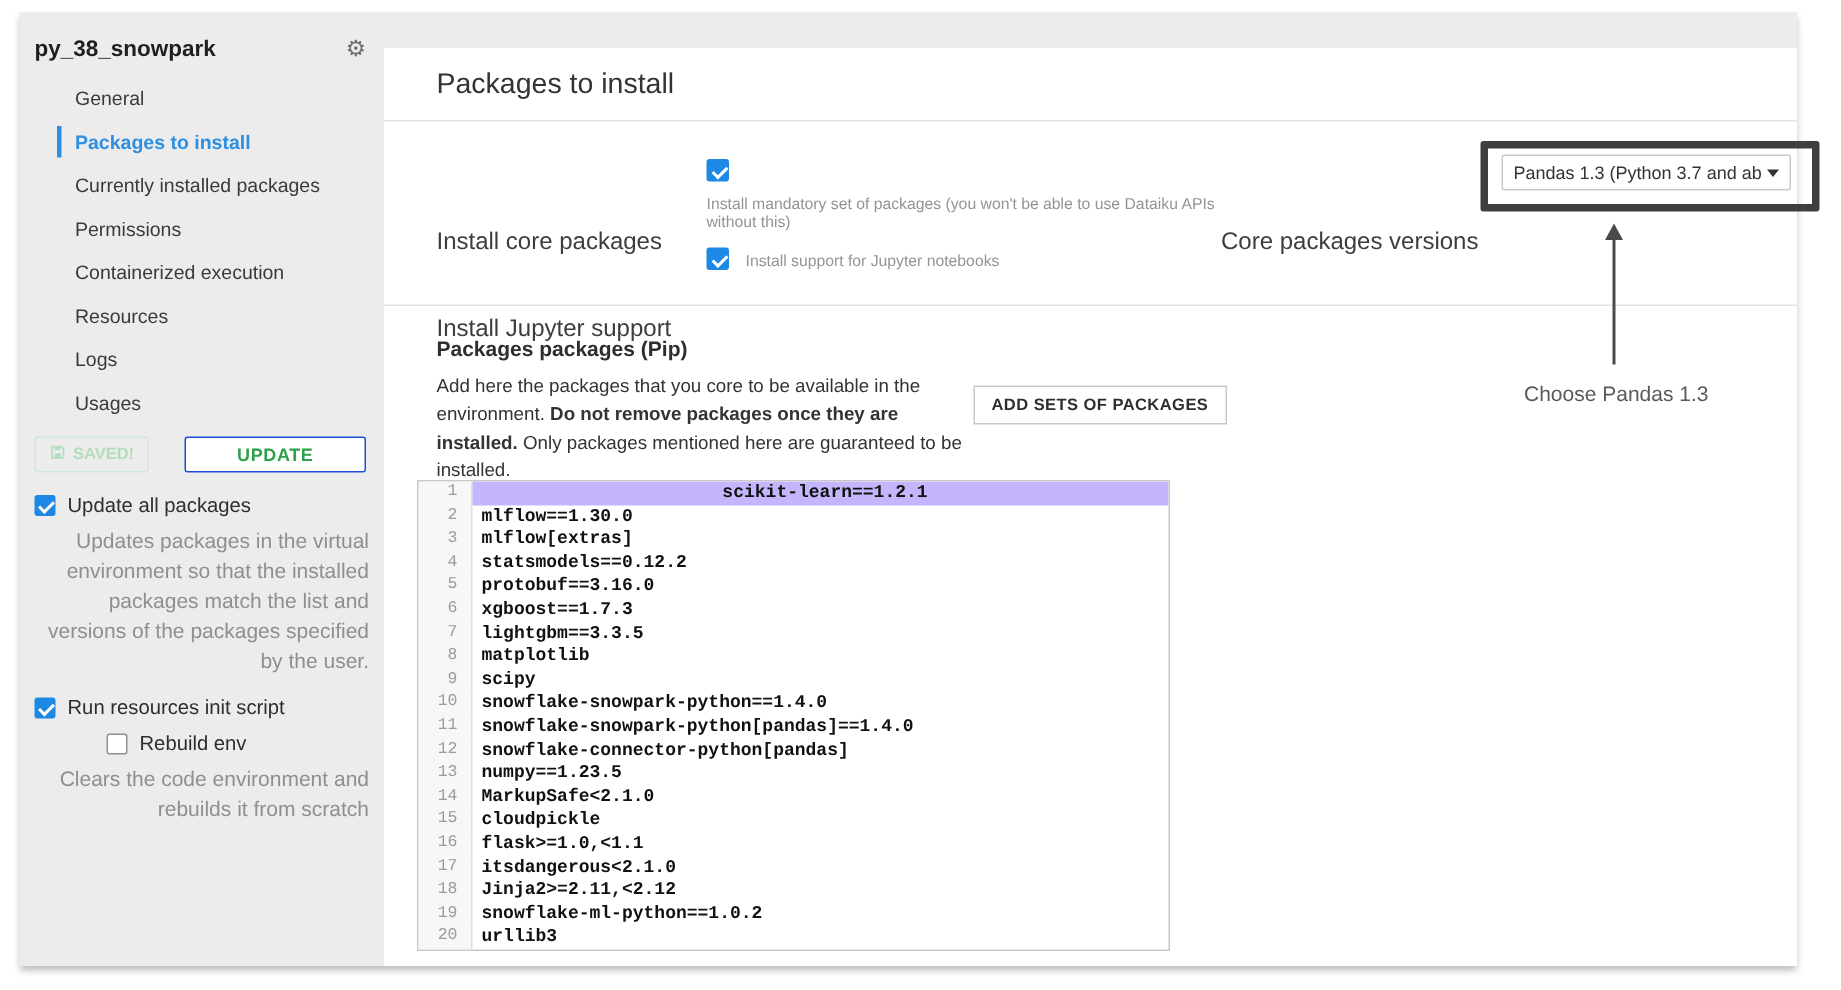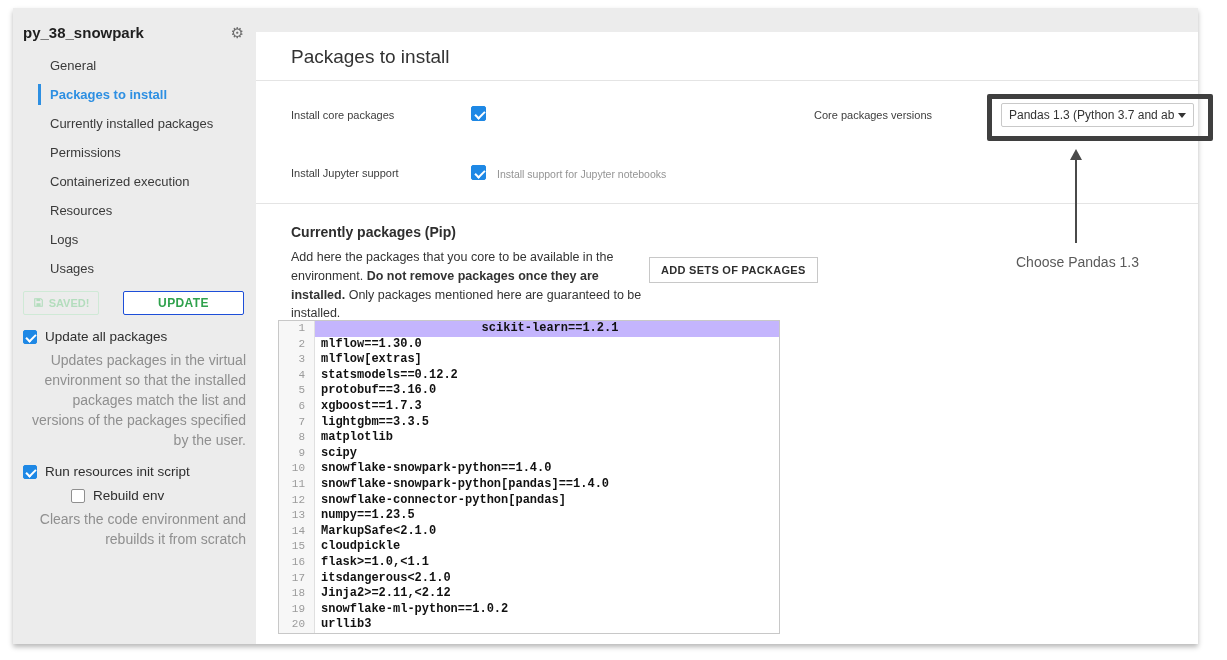--- a/index.html
+++ b/index.html
@@ -35,21 +35,21 @@
   .cb.checked { background:#1e88e5; border:1px solid #1e88e5; }
   .cb.checked::after { content:""; position:absolute; left:4px; top:1px; width:4px; height:8px; border:solid #fff; border-width:0 2px 2px 0; transform:rotate(45deg); }
   .cb.unchecked { background:#fff; border:1.5px solid #8f8f8f; }
   .cb.big { width:15px; height:15px; }
   .cb.big.checked::after { left:4.5px; top:1.5px; }
   
   .main-panel { position:absolute; left:243px; top:24px; right:0; bottom:0; background:#fff; }
   .panel-header { padding:14px 0 12px 35px; border-bottom:1px solid #e4e4e4; }
   .panel-title { font-size:19px; color:#333; }
   .settings { position:relative; height:123px; border-bottom:1px solid #e4e4e4; }
-  .settings .lab { position:absolute; font-size:11px; color:#3d3d3d; }
+  .settings .lab { position:absolute; font-size:16px; color:#3d3d3d;margin-top:44px; }
   .helper { position:absolute; font-size:10.5px; color:#949494; }
   .select {
     position:absolute; left:745px; top:22px; width:193px; height:24px;
     border:1px solid #c9c9c9; border-radius:2px; background:#fff;
     display:flex; align-items:center; padding:0 7px; cursor:pointer;
   }
   .select-value { flex:1; font-size:12px; color:#333; white-space:nowrap; overflow:hidden; }
   .caret { width:0; height:0; border-left:4px solid transparent; border-right:4px solid transparent; border-top:5px solid #333; margin-left:4px; flex:0 0 auto; }
   .requested { position:relative; padding:20px 0 0 35px; }
   .req-heading { font-size:14px; font-weight:bold; color:#2e2e2e; }
@@ -134,34 +134,35 @@
     </div>
 
     <div class="main-panel">
       <div class="panel-header">
         <span class="panel-title">Packages to install</span>
       </div>
 
       <div class="settings">
         <span class="lab" style="left:35px; top:28px;">Install core packages</span>
         <span class="cb big checked" style="position:absolute; left:215px; top:25px;"></span>
+        <span class="helper" style="left:215px; top:49px; width:345px;">Install mandatory set of packages (you won't be able to use Dataiku APIs without this)</span>
 
         <span class="lab" style="left:35px; top:86px;">Install Jupyter support</span>
         <span class="cb big checked" style="position:absolute; left:215px; top:84px;"></span>
         <span class="helper" style="left:241px; top:87px;">Install support for Jupyter notebooks</span>
 
         <span class="lab" style="left:558px; top:28px;">Core packages versions</span>
         <div class="select">
           <span class="select-value">Pandas 1.3 (Python 3.7 and above</span>
           <span class="caret"></span>
         </div>
       </div>
 
       <div class="requested">
-        <div class="req-heading">Currently packages (Pip)</div>
+        <div class="req-heading">Packages packages (Pip)</div>
         <div class="req-para"><span>Add here the packages that you core to be available in the environment. </span><b>Do not remove packages once they are installed.</b><span> Only packages mentioned here are guaranteed to be installed.</span></div>
         <button class="add-sets-btn">ADD SETS OF PACKAGES</button>
       </div>
 
       <div class="editor" id="editor-lines">
           <div class="ed-row hl">
             <span class="gutter-cell">1</span>
             <span class="code-cell">scikit-learn==1.2.1</span>
           </div>
           <div class="ed-row">

